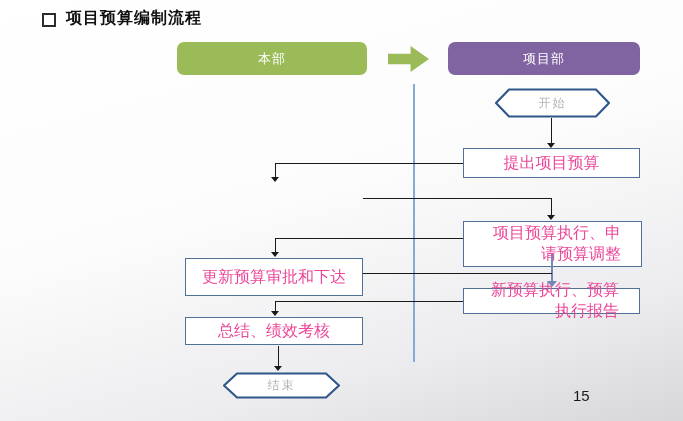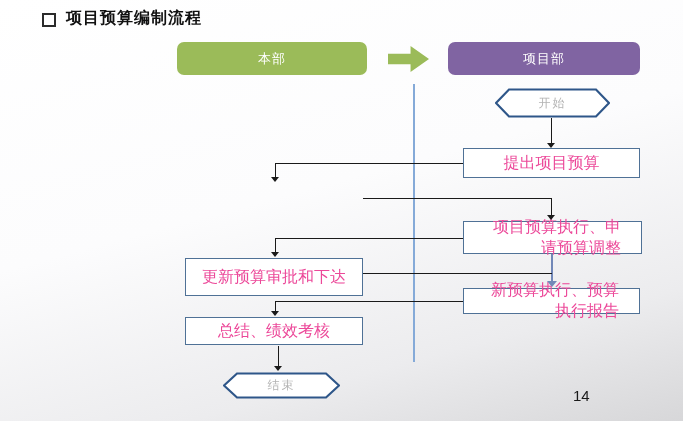--- a/index.html
+++ b/index.html
@@ -31,21 +31,21 @@
   
   .fbox{
     position:absolute;background:#ffffff;border:1px solid #4f7196;
     display:flex;align-items:center;justify-content:center;
     font-size:16px;color:#ec4899;text-align:right;line-height:1.3;box-sizing:border-box;
   }
   .fbox.l1{left:185px;top:183px;width:178px;height:29px;}
   .fbox.l2{left:185px;top:258px;width:178px;height:38px;}
   .fbox.l3{left:185px;top:317px;width:178px;height:28px;}
   .fbox.r1{left:463px;top:148px;width:177px;height:30px;}
-  .fbox.r2{left:463px;top:221px;width:179px;height:33px;padding:0 20px;}
+  .fbox.r2{left:463px;top:221px;width:179px;height:46px;padding:0 20px;}
   .fbox.r3{left:463px;top:288px;width:177px;height:26px;padding:0 20px;}
   
   .hex{position:absolute;}
   .hex svg{position:absolute;left:0;top:0;}
   .hex .hex-label{
     position:absolute;left:0;top:0;width:100%;height:100%;
     display:flex;align-items:center;justify-content:center;
     font-size:12px;color:#b3b3b3;letter-spacing:2px;
   }
   .hex.start{left:495px;top:88px;width:115px;height:30px;font-family:Liberation Mono, monospace;}
@@ -116,15 +116,15 @@
 
   <div class="h-line" style="left:363px;top:273px;width:189px;"></div>
 
   <div class="h-line" style="left:275px;top:301px;width:188px;"></div>
   <div class="v-line" style="left:275px;top:301px;height:11px;"></div>
   <div class="arr" style="left:271px;top:311px;"></div>
 
   <div class="v-line" style="left:278px;top:346px;height:21px;"></div>
   <div class="arr" style="left:274px;top:366px;"></div>
 
-  <div class="page-num">14</div>
+  <div class="page-num">15</div>
 
 </div>
 
 </body></html>

